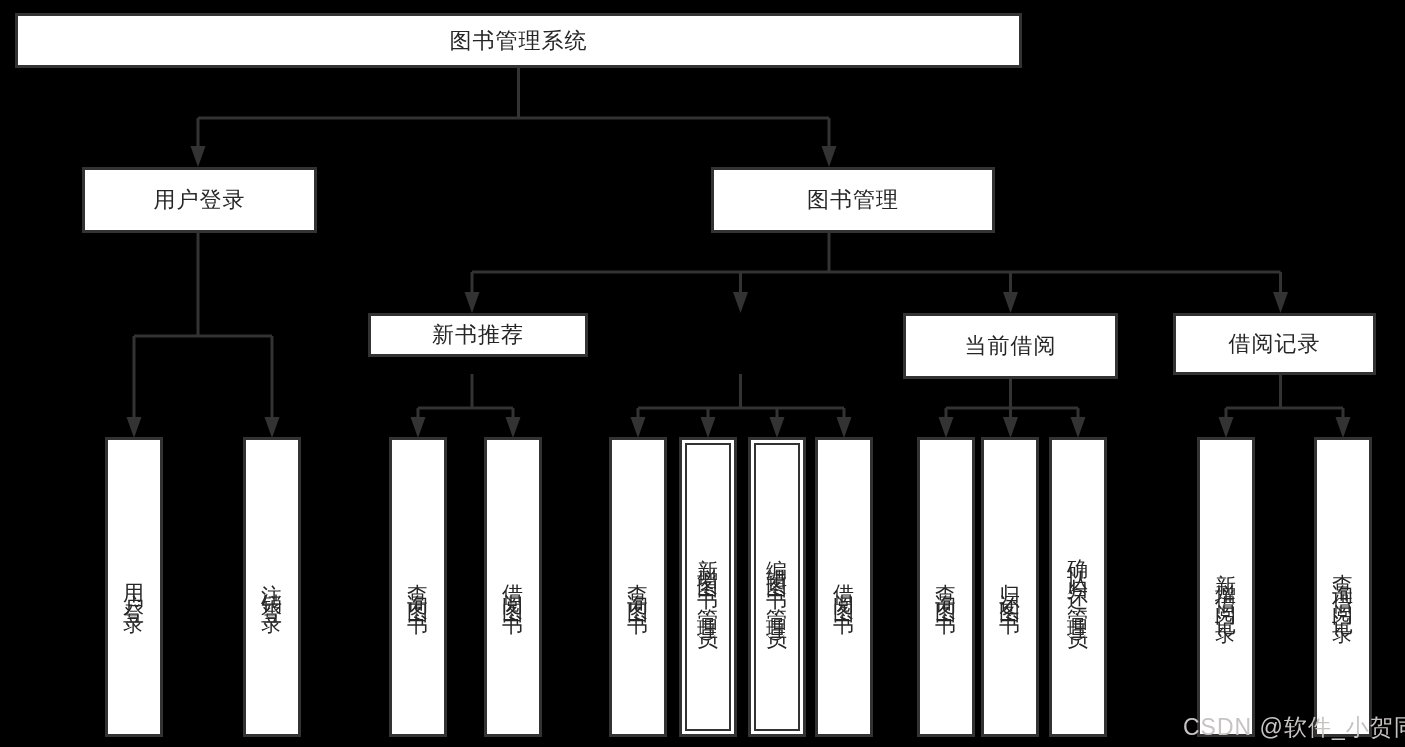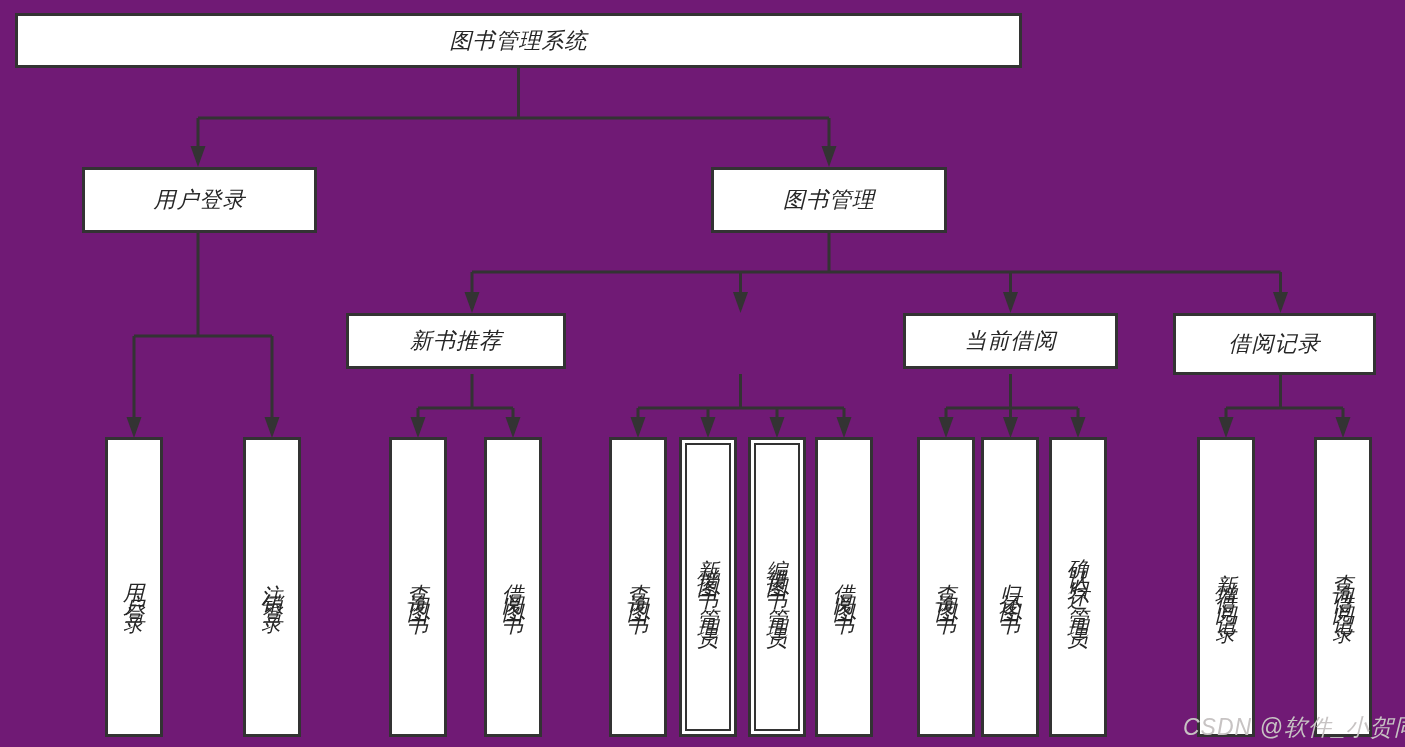--- a/index.html
+++ b/index.html
@@ -4,24 +4,23 @@
 <style>
   html, body {
     margin: 0;
     padding: 0;
     background: #ffffff;
   }
   #stage {
     position: relative;
     width: 1405px;
     height: 747px;
-    background: #701a75;
+    background: #000000;
     overflow: hidden;
     font-family: "Liberation Sans", "DejaVu Sans", sans-serif;
-    font-style: italic;
   }
   #wires {
     position: absolute;
     left: 0; top: 0;
     width: 1405px; height: 747px;
     pointer-events: none;
   }
   .box {
     position: absolute;
     box-sizing: border-box;
@@ -106,28 +105,28 @@
     </g>
   </svg>
 
   <div class="box h" style="left:15px; top:13px; width:1007px; height:55px">
     <span>图书管理系统</span>
   </div>
 
   <div class="box h" style="left:82px; top:167px; width:235px; height:66px">
     <span>用户登录</span>
   </div>
-  <div class="box h" style="left:711px; top:167px; width:236px; height:66px">
+  <div class="box h" style="left:711px; top:167px; width:284px; height:66px">
     <span>图书管理</span>
   </div>
 
-  <div class="box h" style="left:346px; top:313px; width:220px; height:56px">
+  <div class="box h" style="left:368px; top:313px; width:220px; height:44px">
     <span>新书推荐</span>
   </div>
-  <div class="box h" style="left:903px; top:313px; width:215px; height:56px">
+  <div class="box h" style="left:903px; top:313px; width:215px; height:66px">
     <span>当前借阅</span>
   </div>
   <div class="box h" style="left:1173px; top:313px; width:203px; height:62px">
     <span>借阅记录</span>
   </div>
 
   <div class="box v" style="left:105px; top:437px; width:58px; height:300px">
     <span>用户登录</span>
   </div>
   <div class="box v" style="left:243px; top:437px; width:58px; height:300px">

